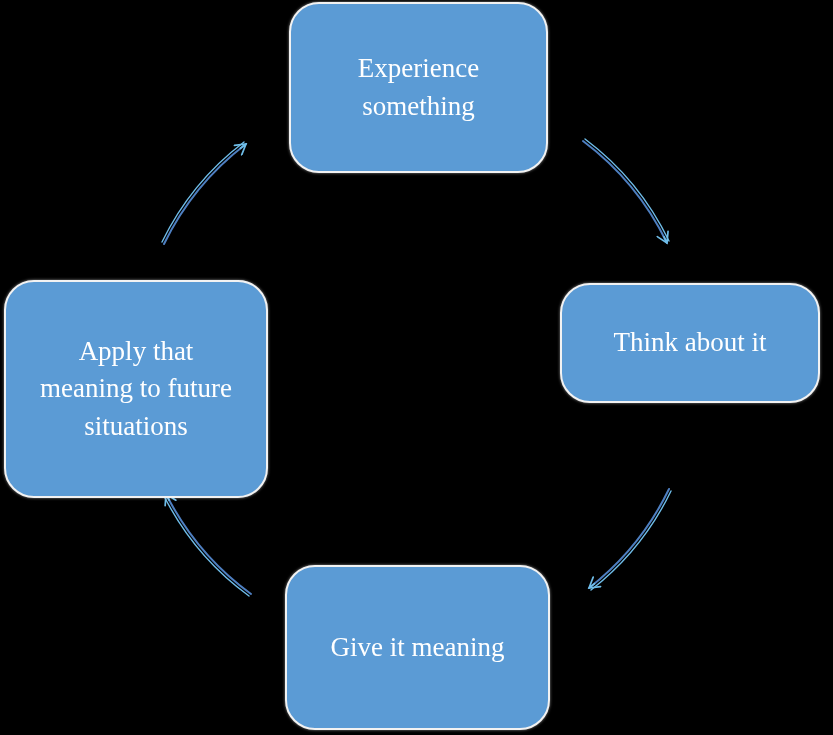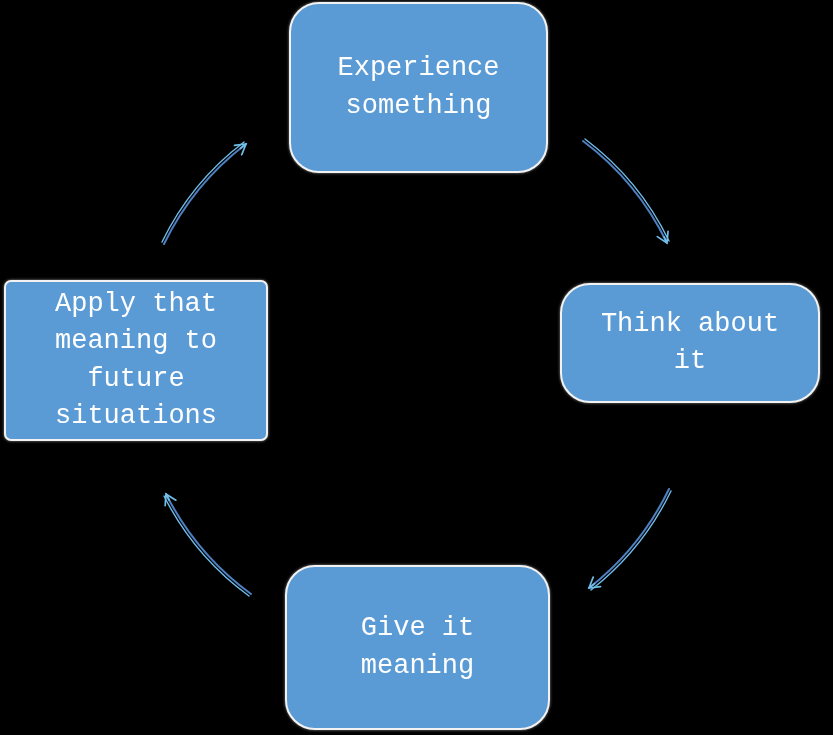--- a/index.html
+++ b/index.html
@@ -5,21 +5,21 @@
   html, body {
     margin: 0;
     padding: 0;
     background: #000;
   }
   .canvas {
     position: relative;
     width: 833px;
     height: 735px;
     background: var(--background, #000000);
-    font-family: Liberation Mono, monospace;
+    font-family: Liberation Serif, serif;
     overflow: hidden;
   }
   .arrows-layer {
     position: absolute;
     left: 0;
     top: 0;
     width: 833px;
     height: 735px;
     pointer-events: none;
   }
@@ -49,21 +49,21 @@
     color: var(--text_color, #ffffff);
     font-size: 27px;
     line-height: 1.38;
   }
   .node-label {
     display: block;
   }
   #node-experience { left: 289px; top: 2px;   width: 259px; height: 171px; padding: 0 38px; }
   #node-think      { left: 560px; top: 283px; width: 260px; height: 120px; padding: 1px 24px; }
   #node-meaning    { left: 285px; top: 565px; width: 265px; height: 165px; padding: 8px 22px; }
-  #node-apply      { left: 4px;   top: 280px; width: 264px; height: 161px; padding: 0 28px; border-radius: 7px; }
+  #node-apply      { left: 4px;   top: 280px; width: 264px; height: 218px; padding: 0 28px; }
 </style>
 </head>
 <body>
 
 <div class="canvas">
 
   <svg class="arrows-layer" width="833" height="735" viewBox="0 0 833 735" xmlns="http://www.w3.org/2000/svg">
     <defs>
       <marker id="arrowhead" markerWidth="16" markerHeight="14" refX="12" refY="7" orient="auto" markerUnits="userSpaceOnUse">
         <path d="M2 1 L12 7 L2 13 M5 7 L12 7" fill="none" stroke="var(--arrow_light, #6fbde8)" stroke-width="1.7" stroke-linecap="round"></path>

